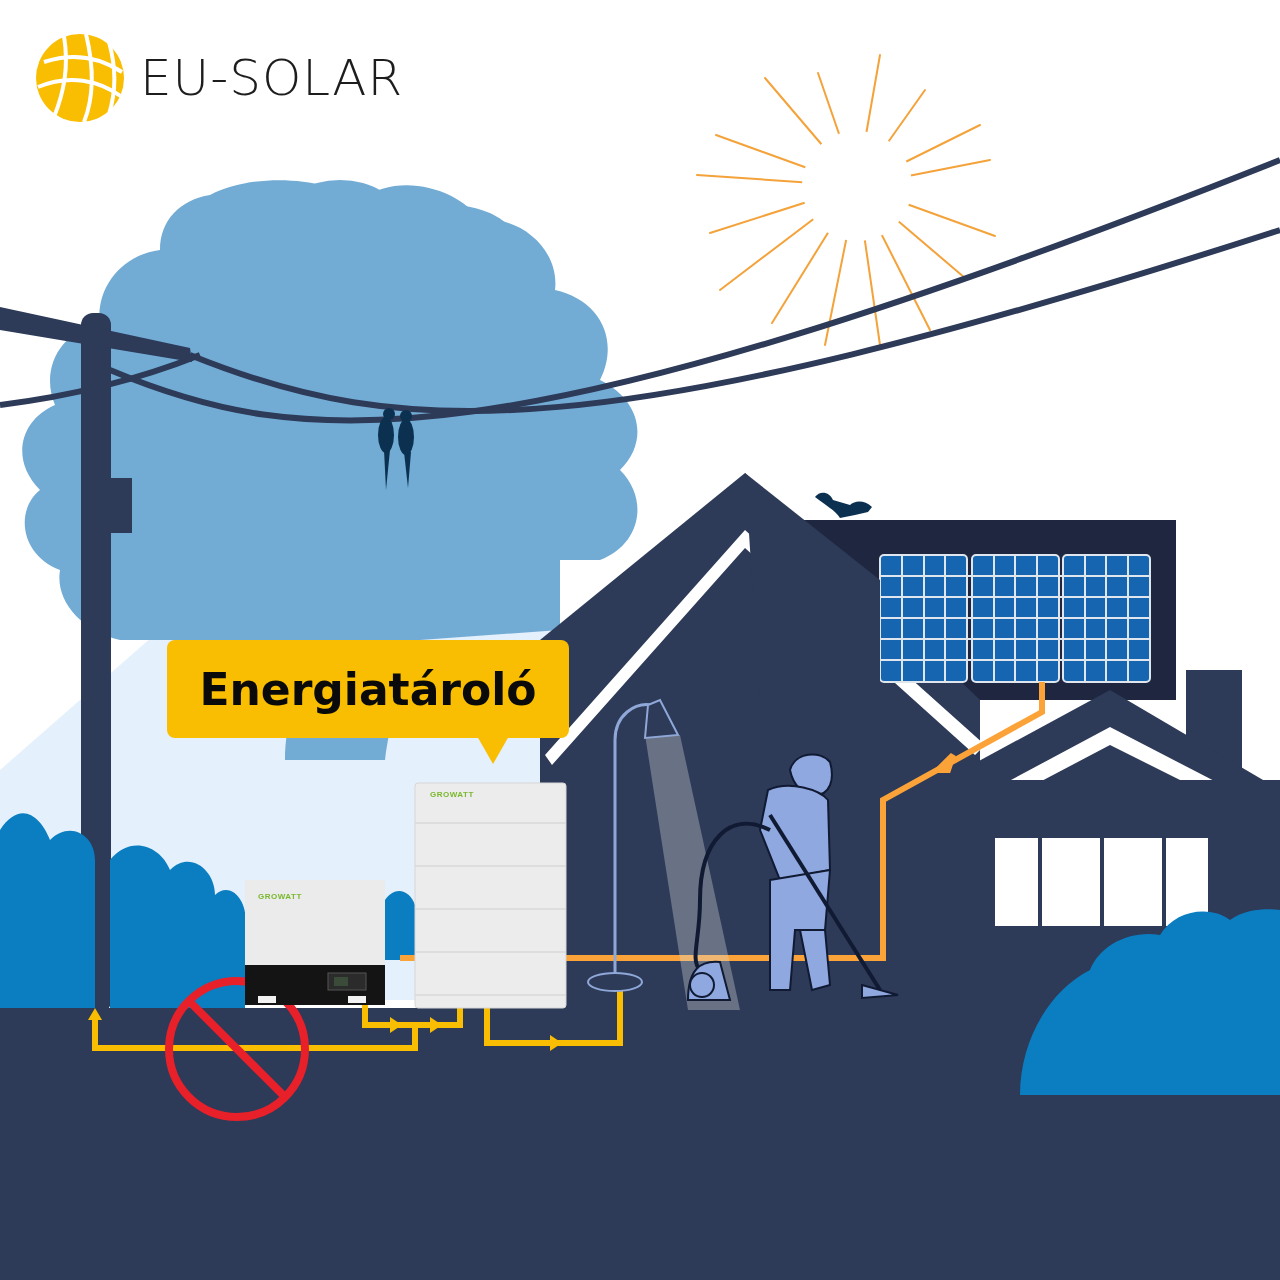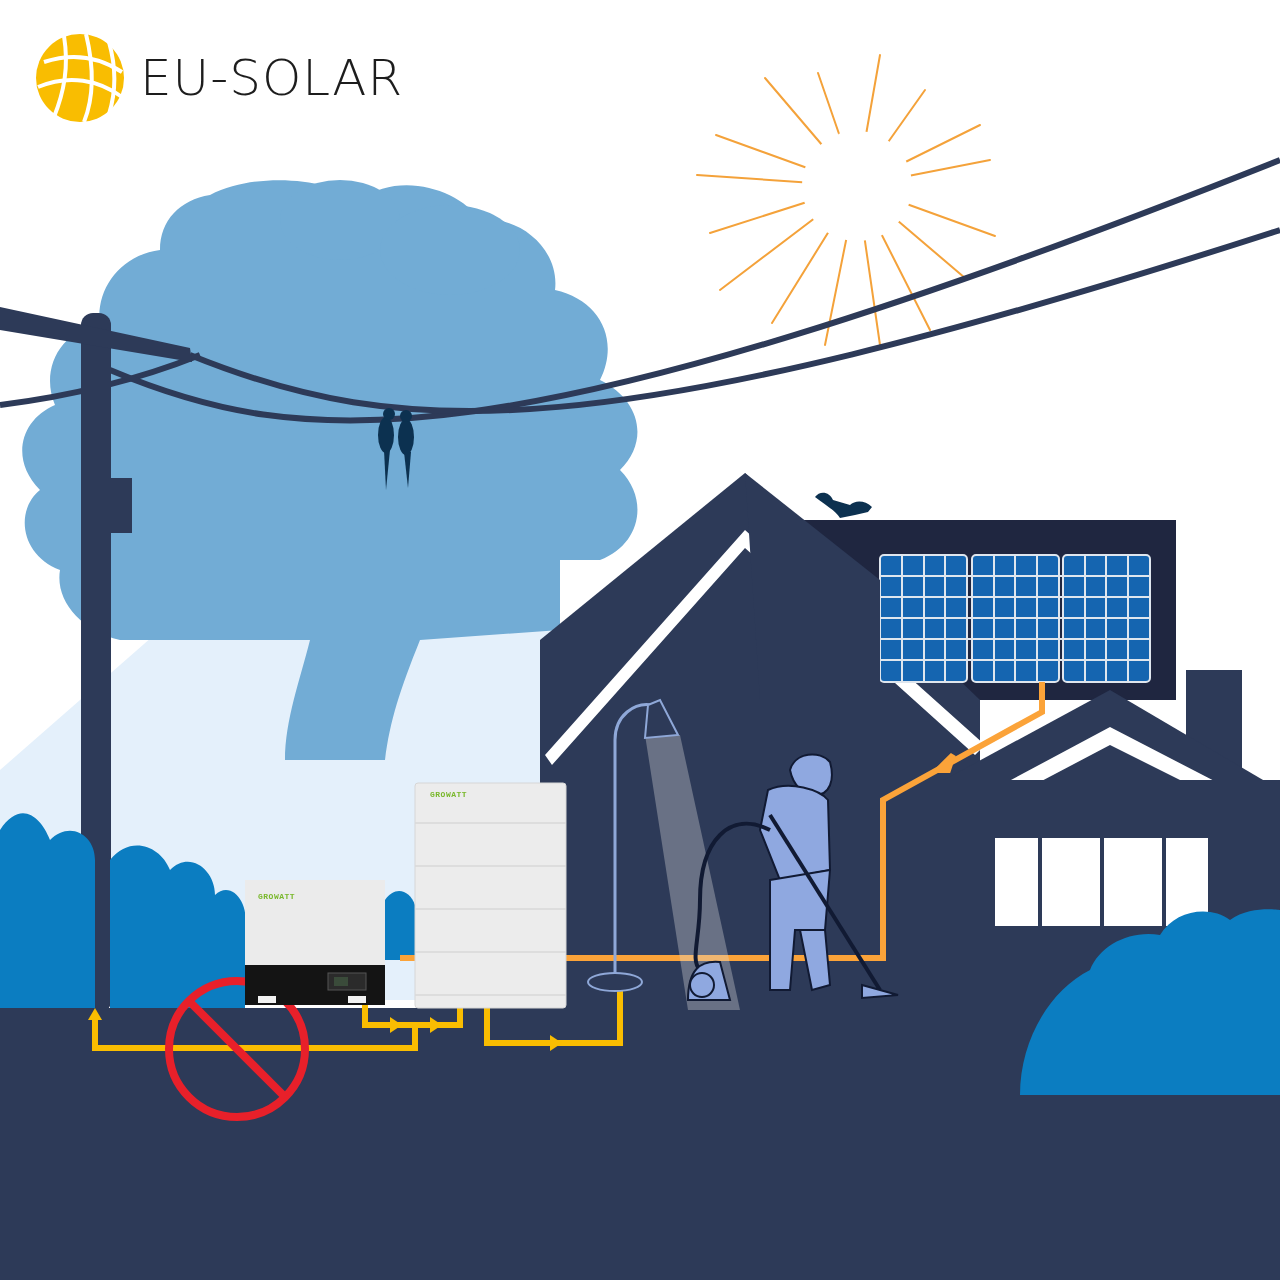--- a/index.html
+++ b/index.html
@@ -7,21 +7,21 @@
   .scene { position: relative; width: 1180px; height: 1280px; }
   svg.art { position: absolute; left: 0; top: 0; }
   .logo { position: absolute; left: 34px; top: 32px; display: flex; align-items: center; }
   .logo-text { font-family: "DejaVu Sans", sans-serif; font-weight: 300; font-size: 50px; color: #1d1d1d; letter-spacing: 1px; margin-left: 14px; }
   .bubble { position: absolute; background: #f9bd01; border-radius: 8px; font-family: "DejaVu Sans", sans-serif; font-weight: bold; color: #0a0a0a; display: flex; align-items: center; justify-content: center; }
   .bubble::after { content: ""; position: absolute; bottom: -26px; width: 0; height: 0; border-left: 16px solid transparent; border-right: 16px solid transparent; border-top: 28px solid #f9bd01; }
   .bubble-storage { left: 167px; top: 640px; width: 402px; height: 98px; font-size: 44px; }
   .bubble-storage::after { left: 310px; }
   .bubble-inverter { left: 131px; top: 751px; width: 258px; height: 96px; font-size: 44px; }
   .bubble-inverter::after { left: 163px; }
-  .brand { position: absolute; font-family: Liberation Mono, monospace; font-weight: bold; font-size: 8px; color: #7ab82c; letter-spacing: 0.5px; }
+  .brand { position: absolute; font-family: Liberation Sans, sans-serif; font-weight: bold; font-size: 8px; color: #7ab82c; letter-spacing: 0.5px; }
 </style>
 </head>
 <body>
 
 <div class="scene">
 
   <svg class="art" width="1280" height="1280" viewBox="0 0 1280 1280">
 
     <path d="M0,770 L240,560 L560,560 L560,1000 L0,1000 Z" fill="#e4f0fb"></path>
 
@@ -197,16 +197,19 @@
         <path d="M10,30 C40,20 65,25 88,40"></path>
         <path d="M4,55 C35,42 65,48 88,65"></path>
         <path d="M20,85 C30,60 35,35 30,4"></path>
         <path d="M50,90 C60,65 60,35 52,2"></path>
         <path d="M75,82 C82,60 82,35 75,10"></path>
       </g>
     </svg>
     <span class="logo-text">EU-SOLAR</span>
   </div>
 
+  <div class="bubble bubble-storage">
+    <span>Energiatároló</span>
+  </div>
 
   <span class="brand" style="left:258px; top:892px;">GROWATT</span>
   <span class="brand" style="left:430px; top:790px;">GROWATT</span>
 </div>
 
 </body></html>

